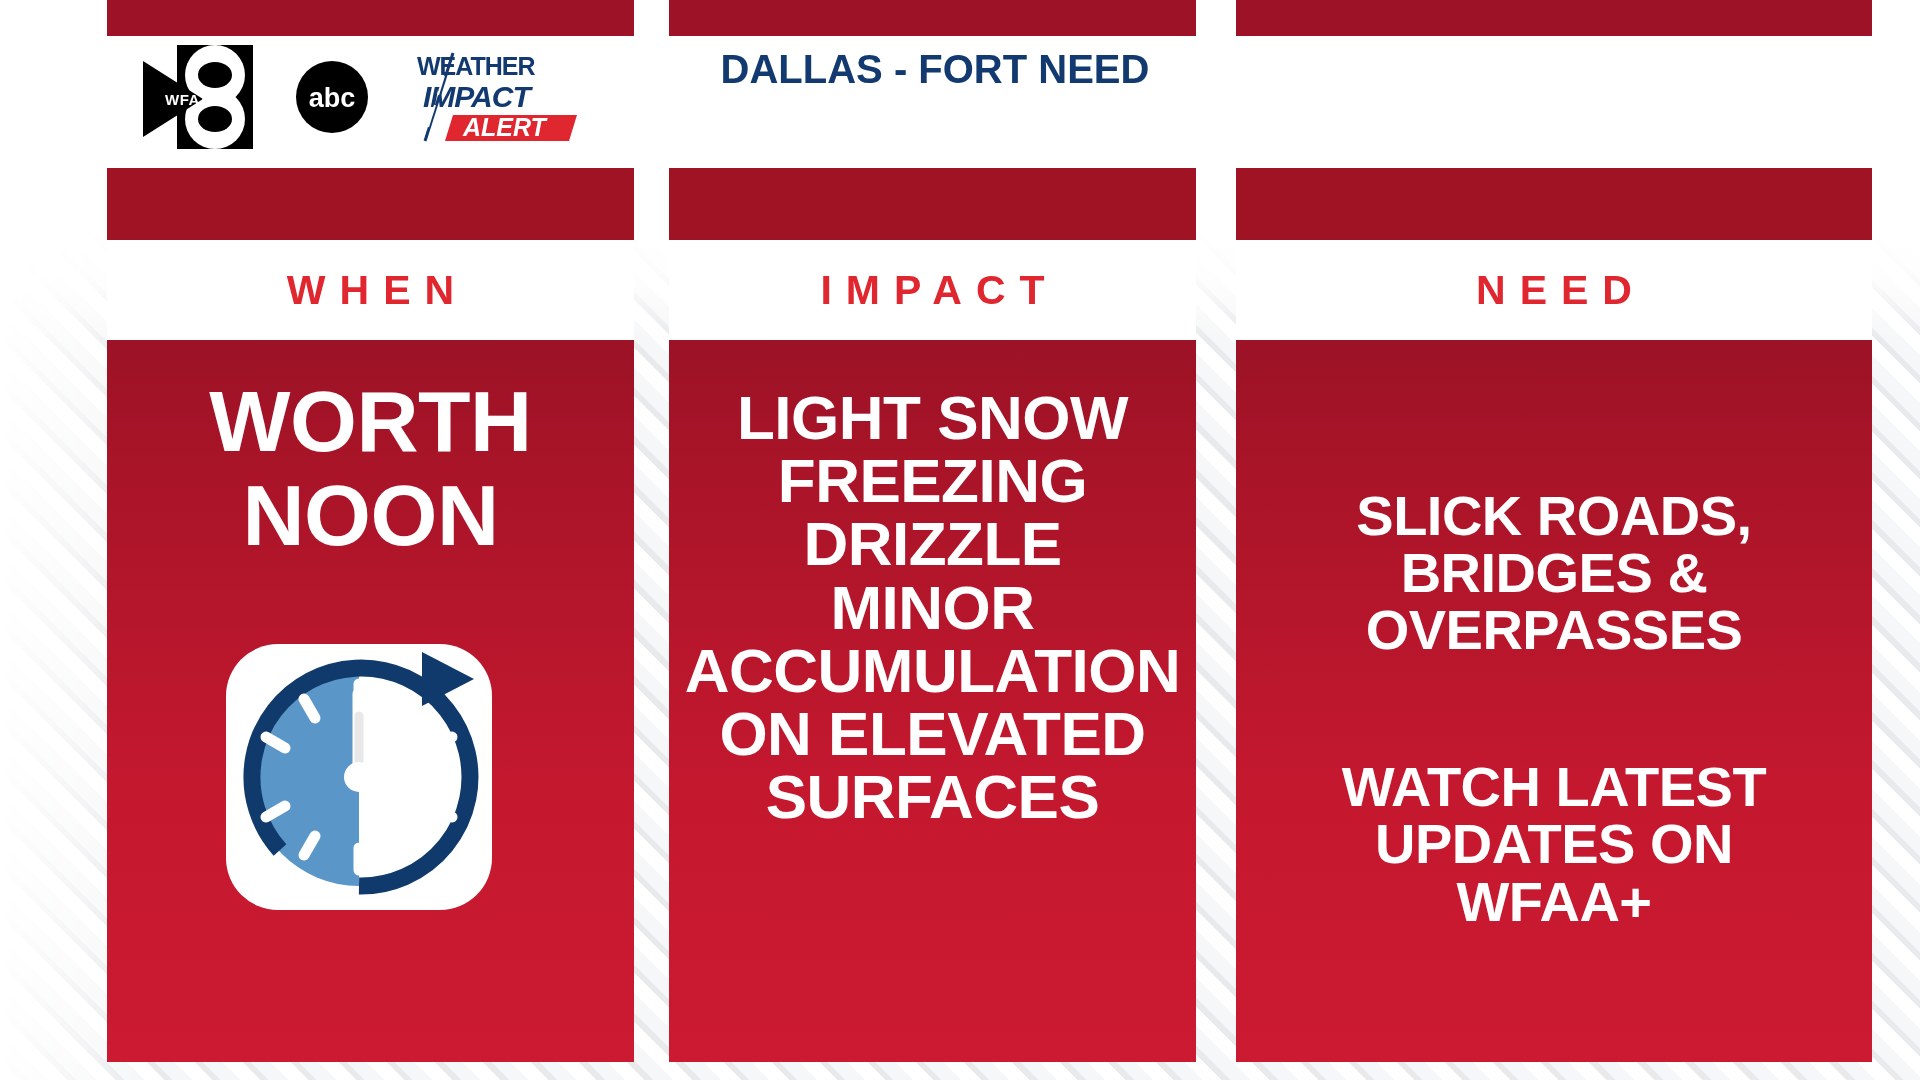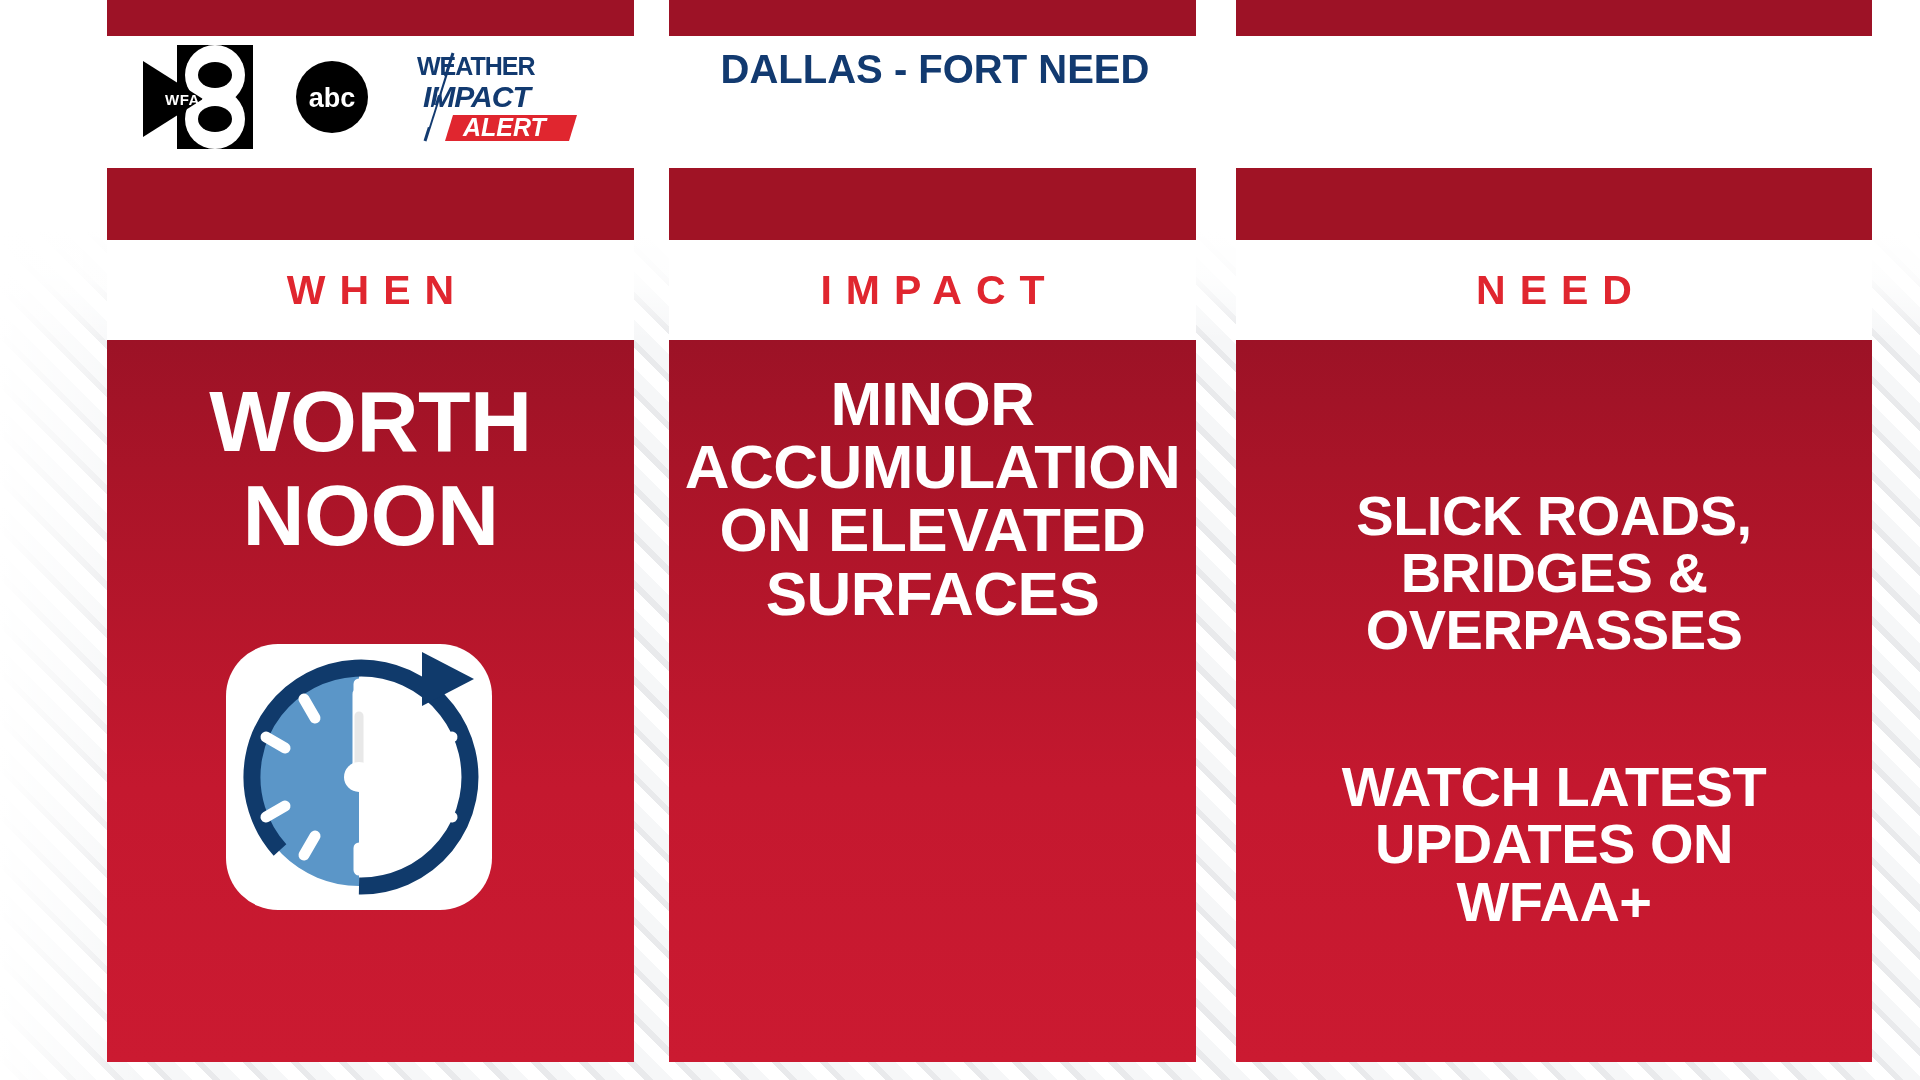--- a/index.html
+++ b/index.html
@@ -236,20 +236,21 @@
     </div>
   </div>
 
   <div class="col col-impact">
     <div class="col-panel-top"></div>
     <div class="col-headstrip"></div>
     <div class="col-headbox">
       <div class="head-label">IMPACT</div>
     </div>
     <div class="col-body">
+      <div class="body-block impact-block b1">LIGHT SNOW<br>FREEZING<br>DRIZZLE</div>
       <div class="body-block impact-block b2">MINOR<br>ACCUMULATION<br>ON ELEVATED<br>SURFACES</div>
     </div>
   </div>
 
   <div class="col col-whats">
     <div class="col-panel-top"></div>
     <div class="col-headstrip"></div>
     <div class="col-headbox">
       <div class="head-label">NEED</div>
     </div>

